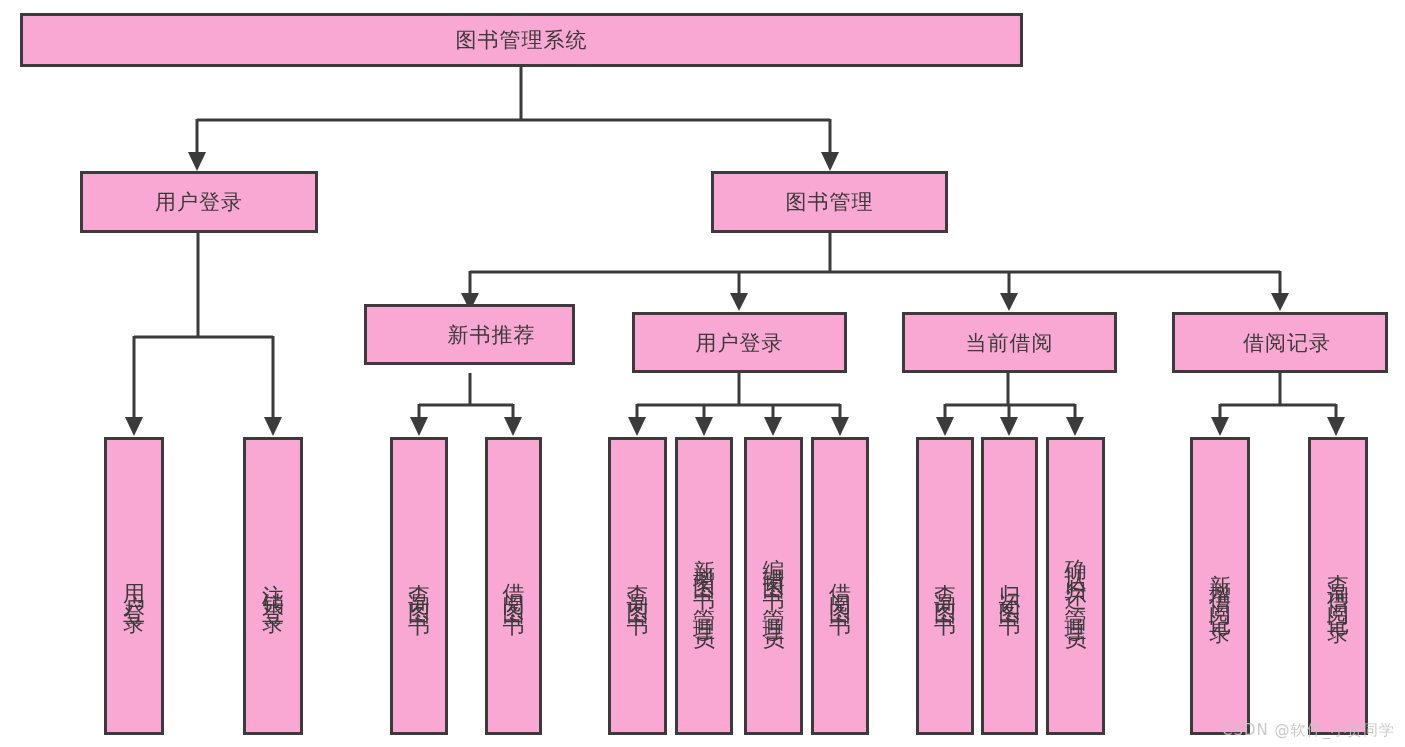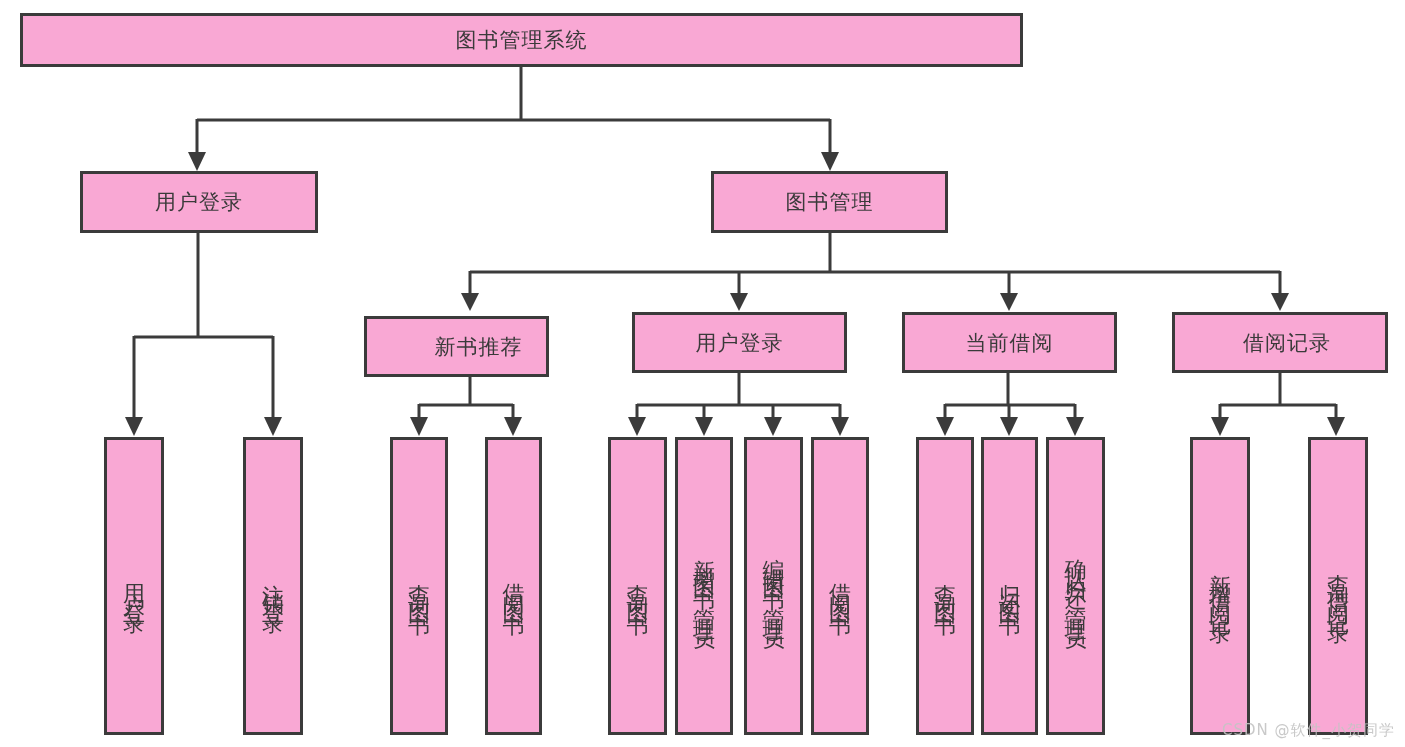--- a/index.html
+++ b/index.html
@@ -108,21 +108,21 @@
     <span class="label">图书管理系统</span>
   </div>
 
   <div class="node h" style="left:80px;top:171px;width:238px;height:62px;">
     <span class="label">用户登录</span>
   </div>
   <div class="node h" style="left:711px;top:171px;width:237px;height:62px;">
     <span class="label">图书管理</span>
   </div>
 
-  <div class="node h" style="left:364px;top:316px;width:185px;height:61px;padding-left:44px;">
+  <div class="node h" style="left:364px;top:304px;width:211px;height:61px;padding-left:44px;">
     <span class="label">新书推荐</span>
   </div>
   <div class="node h" style="left:632px;top:312px;width:215px;height:61px;">
     <span class="label">用户登录</span>
   </div>
   <div class="node h" style="left:902px;top:312px;width:215px;height:61px;">
     <span class="label">当前借阅</span>
   </div>
   <div class="node h" style="left:1172px;top:312px;width:216px;height:61px;padding-left:14px;">
     <span class="label">借阅记录</span>

